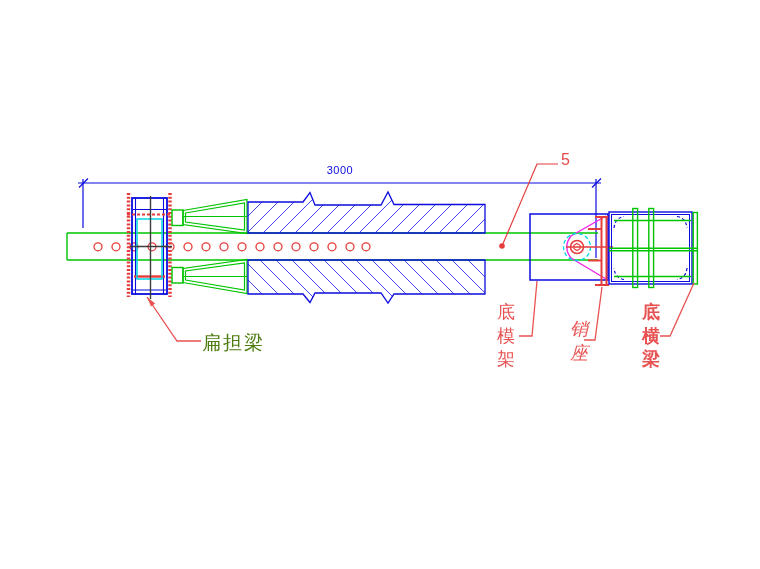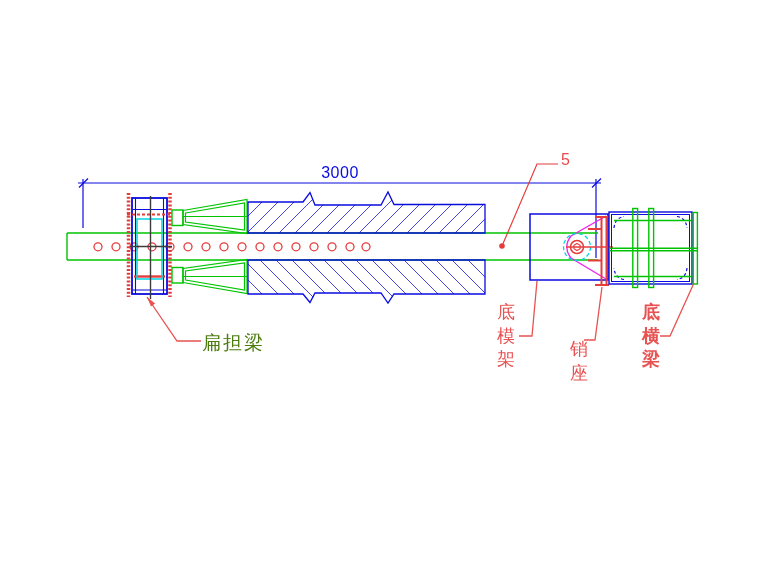--- a/index.html
+++ b/index.html
@@ -2,21 +2,21 @@
 <html><head>
 <meta charset="utf-8">
 <style>
   html,body{margin:0;padding:0;background:#ffffff;}
   #canvas{
     position:relative;width:760px;height:569px;background:#ffffff;overflow:hidden;
     font-family:"Liberation Sans", sans-serif;
   }
   #linework{position:absolute;left:0;top:0;}
   .lbl{position:absolute;user-select:none;}
-  .dim-text{color:#0b0be0;font-size:16px;width:44px;text-align:center;letter-spacing:.5px;}
+  .dim-text{color:#0b0be0;font-size:11px;width:44px;text-align:center;letter-spacing:.5px;}
   .callout-text{color:#e84a4a;font-size:16px;}
   .red-label{color:#4d7c0f;font-size:19px;letter-spacing:2px;white-space:nowrap;}
   .v-label{color:#e85252;font-size:18px;width:20px;line-height:23.5px;word-break:break-all;text-align:right;}
 </style>
 </head>
 <body>
 
 <div id="canvas">
 
   <svg id="linework" width="760" height="569" viewBox="0 0 760 569">
@@ -156,16 +156,16 @@
   </svg>
 
   <div class="lbl dim-text" style="left:318px;top:164px;">3000</div>
 
   <div class="lbl callout-text" style="left:561px;top:151px;">5</div>
 
   <div class="lbl red-label" style="left:202px;top:330px;">扁担梁</div>
 
   <div class="lbl v-label" style="left:495px;top:301px;">底模架</div>
 
-  <div class="lbl v-label" style="left:568px;top:338px;">销座</div>
+  <div class="lbl v-label" style="left:568px;top:318px;font-style:italic;">销座</div>
 
   <div class="lbl v-label" style="left:640px;top:301px;font-weight:bold;">底横梁</div>
 </div>
 
 </body></html>

